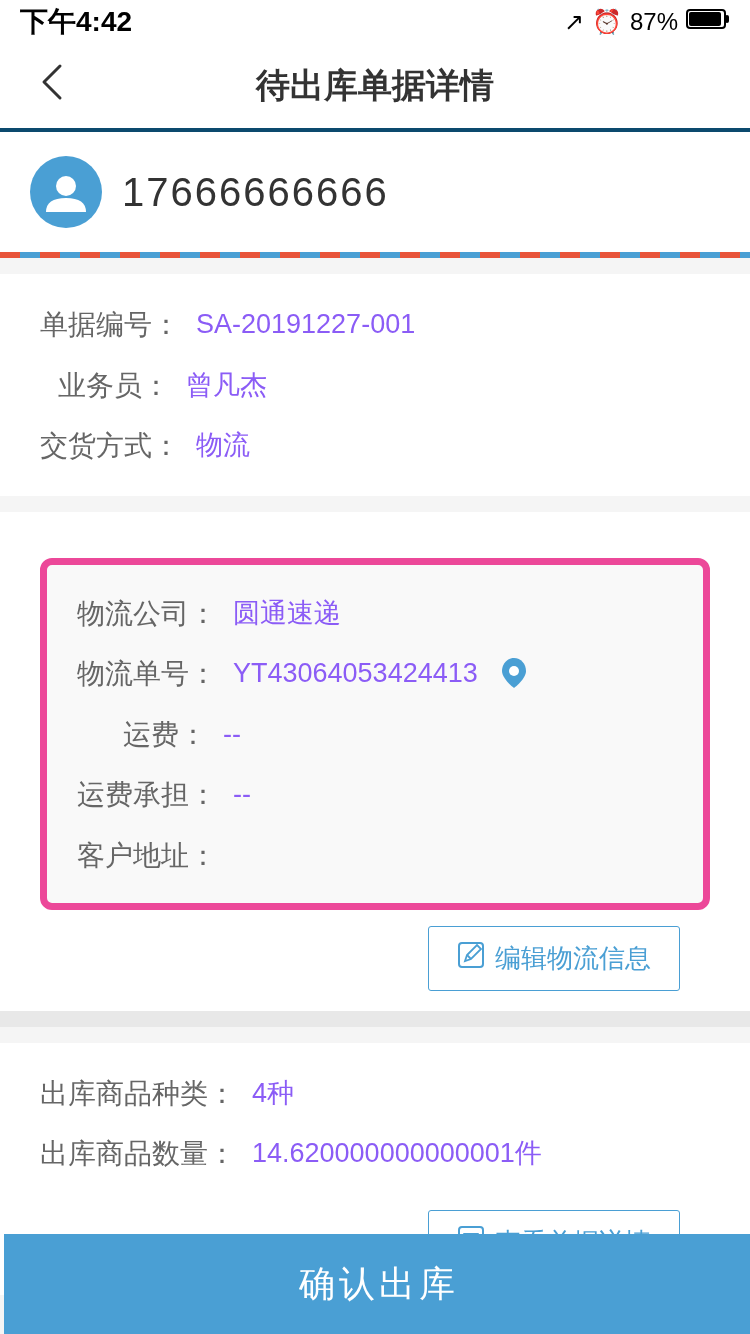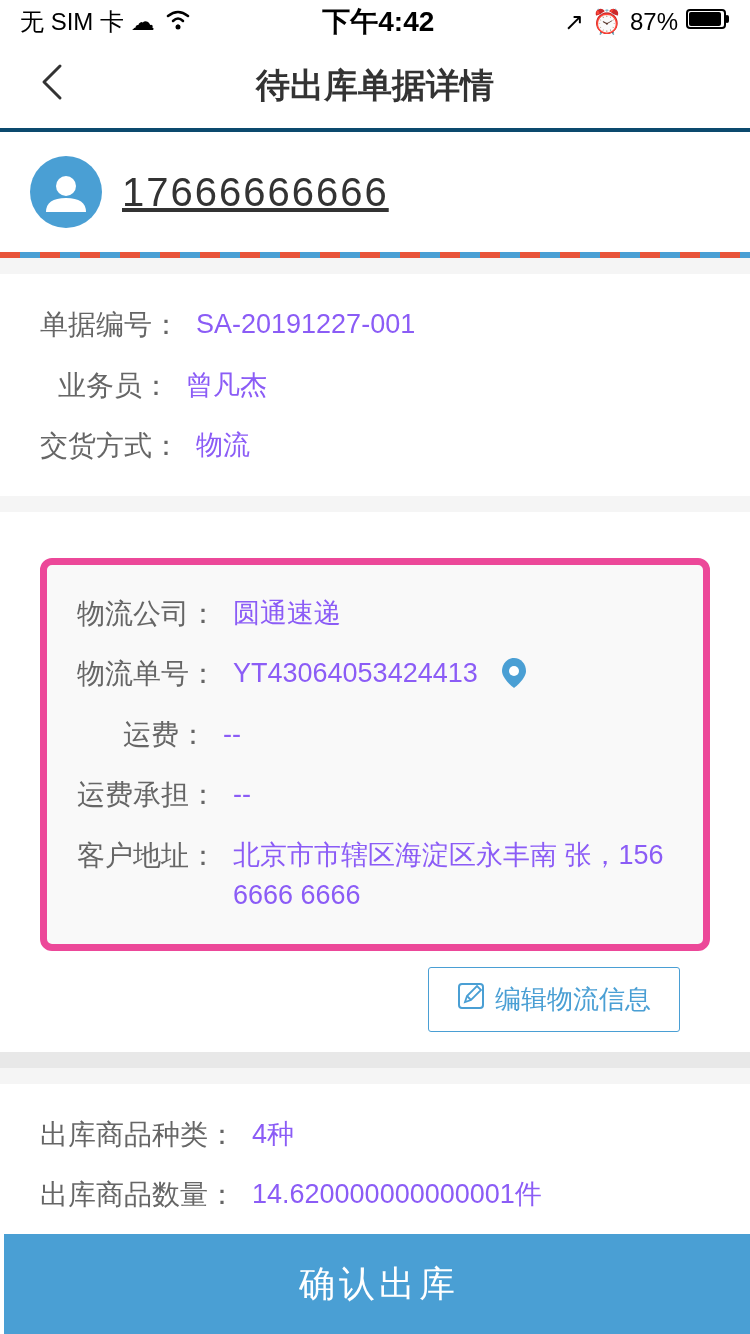--- a/index.html
+++ b/index.html
@@ -65,21 +65,20 @@
       );
     }
 
     
     .customer-header {
       background: #fff;
       padding: 24px 30px;
       display: flex;
       align-items: center;
       gap: 20px;
-      text-decoration: underline;
     }
     .customer-avatar {
       width: 72px;
       height: 72px;
       border-radius: 50%;
       background: #4a9fd4;
       display: flex;
       align-items: center;
       justify-content: center;
     }
@@ -192,31 +191,20 @@
       color: #fff;
       font-size: 36px;
       font-weight: 500;
       letter-spacing: 4px;
     }
   </style>
 </head>
 <body>
 
 <div class="status-bar">
-  <div class="status-bar-left">
-    <span>无 SIM 卡 ☁</span>
-    <span>
-      <svg width="30" height="22" viewBox="0 0 30 22">
-        <path d="M15 18 Q15 18 15 18" stroke="#000" stroke-width="3" fill="none" stroke-linecap="round"></path>
-        <path d="M10 13 Q15 8 20 13" stroke="#000" stroke-width="2.5" fill="none" stroke-linecap="round"></path>
-        <path d="M5 8 Q15 0 25 8" stroke="#000" stroke-width="2.5" fill="none" stroke-linecap="round"></path>
-        <circle cx="15" cy="19" r="2.5" fill="#000"></circle>
-      </svg>
-    </span>
-  </div>
   <div class="status-bar-center">下午4:42</div>
   <div class="status-bar-right">
     <span>↗</span>
     <span>⏰</span>
     <span>87%</span>
     <span>
       <svg width="44" height="22" viewBox="0 0 44 22">
         <rect x="1" y="2" width="38" height="18" rx="3" ry="3" fill="none" stroke="#000" stroke-width="2"></rect>
         <rect x="39" y="7" width="4" height="8" rx="2" ry="2" fill="#000"></rect>
         <rect x="3" y="4" width="32" height="14" rx="2" ry="2" fill="#000"></rect>
@@ -282,21 +270,20 @@
     <div class="info-row">
       <span class="info-label">运费：</span>
       <span class="info-value">--</span>
     </div>
     <div class="info-row">
       <span class="info-label">运费承担：</span>
       <span class="info-value">--</span>
     </div>
     <div class="info-row">
       <span class="info-label">客户地址：</span>
-      <span class="info-value">北京市市辖区海淀区永丰南  张，156 6666 6666</span>
     </div>
   </div>
 
   <div class="edit-logistics-btn">
     <button class="btn-outline">
       <span>
         <svg width="28" height="28" viewBox="0 0 28 28">
           <rect x="2" y="2" width="24" height="24" rx="3" fill="none" stroke="#4a9fd4" stroke-width="2"></rect>
           <path d="M8 20 L10 14 L20 4 L24 8 L14 18 Z" fill="none" stroke="#4a9fd4" stroke-width="1.8"></path>
           <path d="M10 14 L14 18" stroke="#4a9fd4" stroke-width="1.8"></path>

